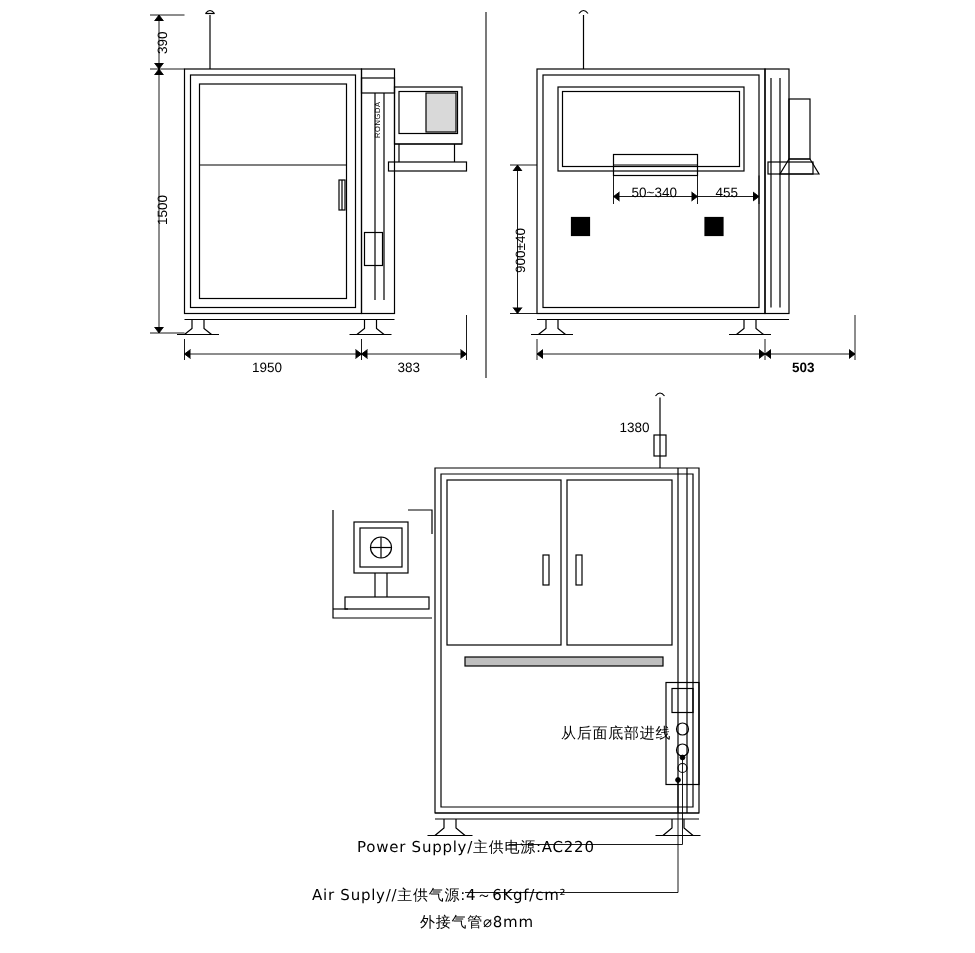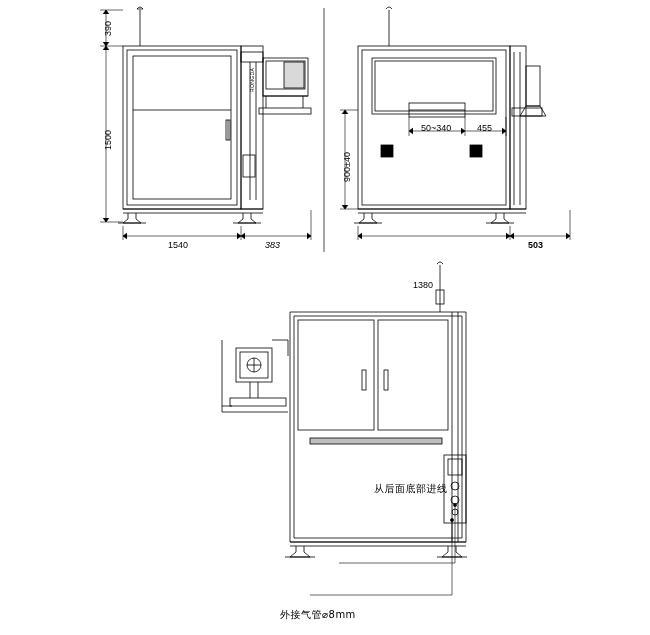--- a/index.html
+++ b/index.html
@@ -241,28 +241,30 @@
         <circle cx="455" cy="505" r="1.6" fill="#000"></circle>
 
         <path d="M452 520 l0 75 l-142 0"></path>
         <circle cx="452" cy="520" r="1.6" fill="#000"></circle>
       </g>
     </g>
   </svg>
 
   <div class="lbl rot" style="left:104px; top:36px;">390</div>
   <div class="lbl rot" style="left:104px; top:150px;">1500</div>
-  <div class="lbl" style="left:168px; top:241px;">1540</div>
-  <div class="lbl" style="left:265px; top:241px;font-style:italic;">383</div>
+  <div class="lbl" style="left:168px; top:241px;">1950</div>
+  <div class="lbl" style="left:265px; top:241px;">383</div>
 
   <div class="lbl rot" style="left:250px; top:92px; font-size:5px; letter-spacing:0.4px;">RONGDA</div>
 
   <div class="lbl rot" style="left:343px; top:182px;">900±40</div>
   <div class="lbl" style="left:421px; top:124px;text-align:right;">50~340</div>
   <div class="lbl" style="left:477px; top:124px;text-align:right;">455</div>
   <div class="lbl" style="left:413px; top:241px;margin-top:40px;">1380</div>
   <div class="lbl" style="left:528px; top:241px;font-weight:bold;">503</div>
 
   <div class="note cjk" style="left:341px; top:482px; font-size:10px;margin-left:33px;">从后面底部进线</div>
 
+  <div class="note cjk" style="left:238px; top:558px;">Power  Supply/主供电源:AC220</div>
+  <div class="note cjk" style="left:208px; top:590px;">Air  Suply//主供气源:4～6Kgf/cm²</div>
   <div class="note cjk" style="left:280px; top:608px;">外接气管⌀8mm</div>
 
 </div>
 
 </body></html>

